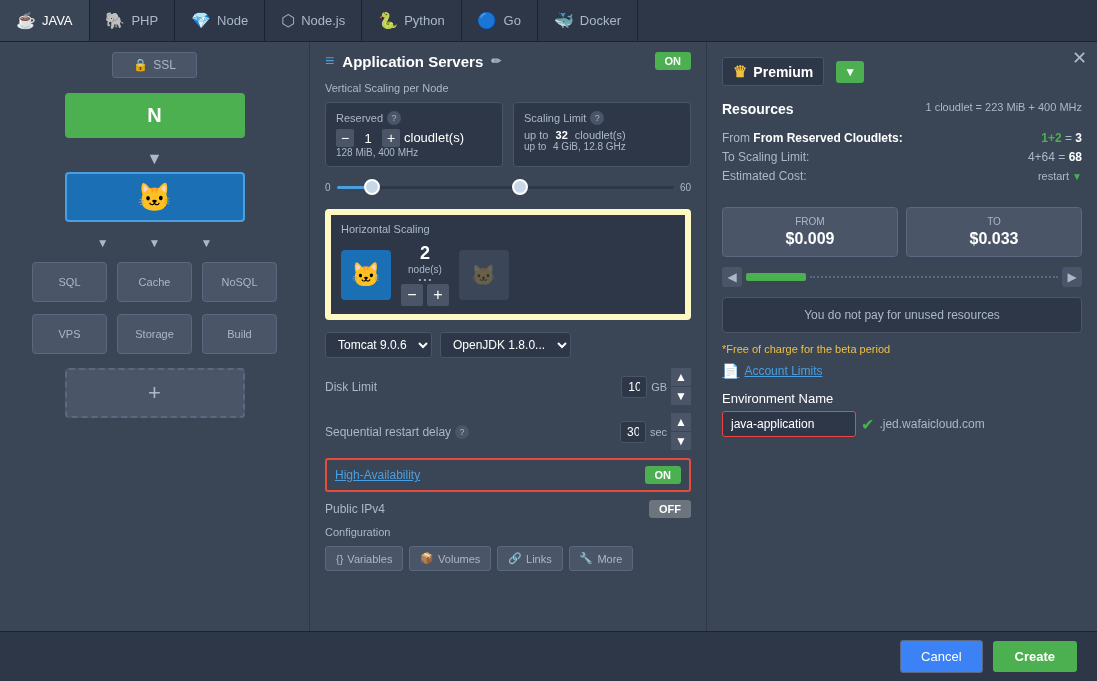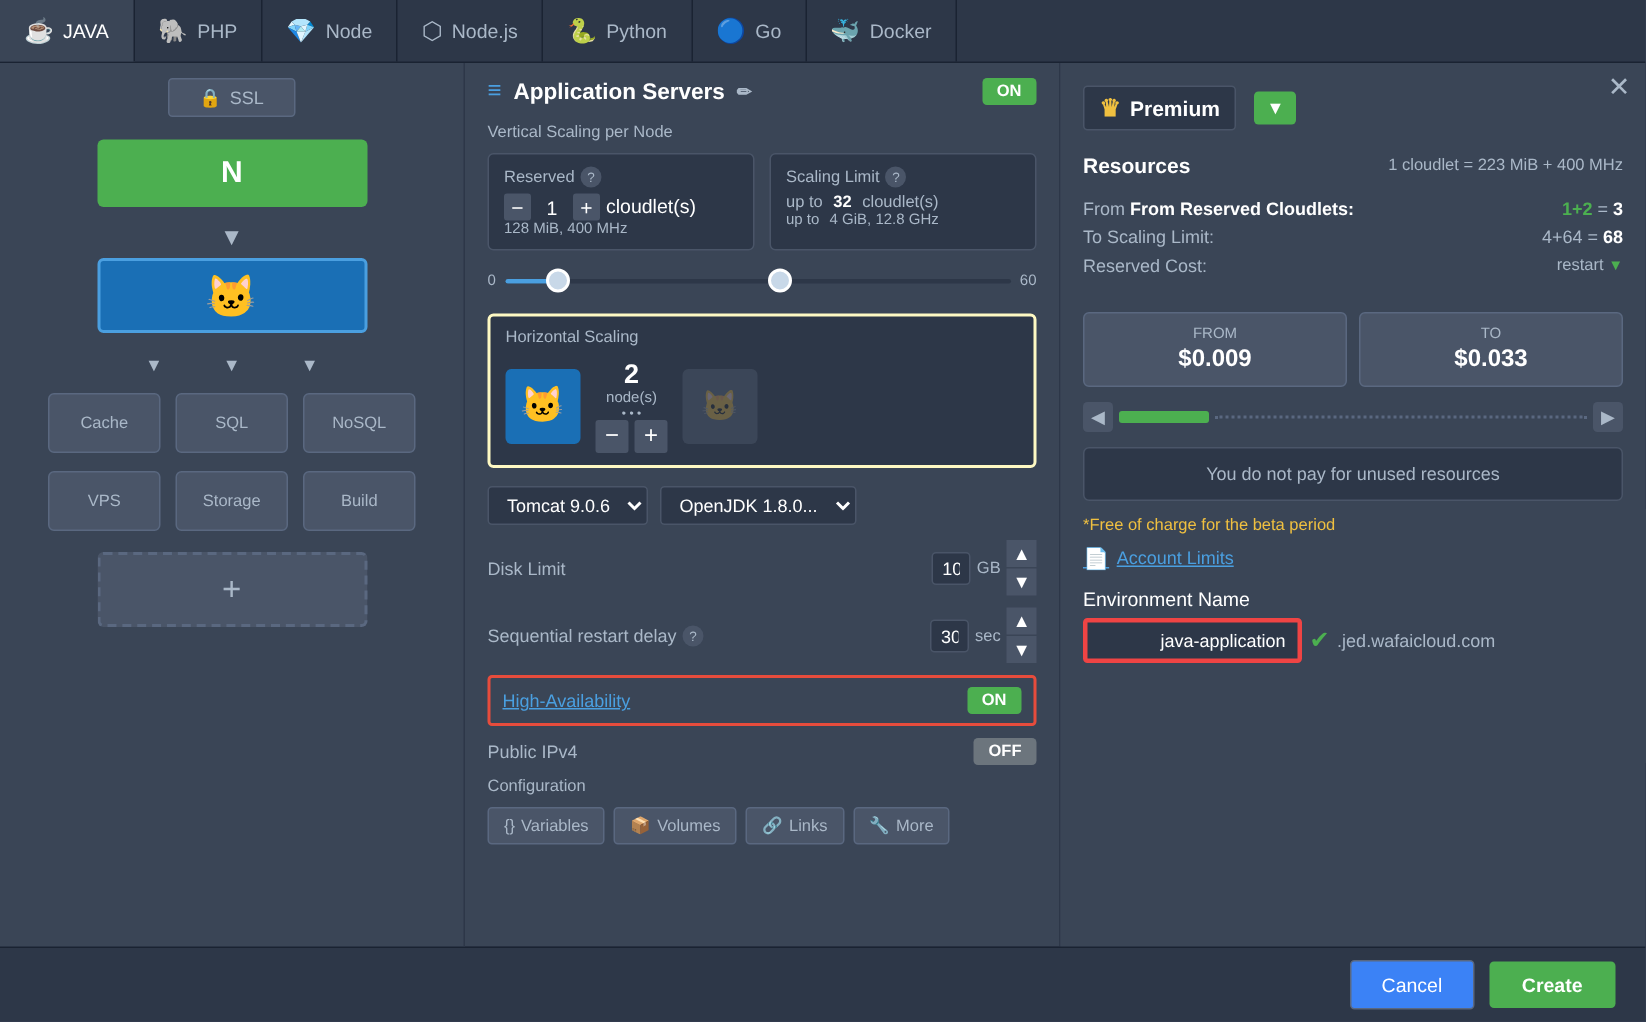--- a/index.html
+++ b/index.html
@@ -294,21 +294,21 @@
       align-items: center;
       gap: 6px;
       margin-bottom: 12px;
     }
     .slider-label {
       color: #aab8c8;
       font-size: 10px;
     }
 
     .horiz-scaling {
-      border: 2px solid #fef9c3;
+      border: 6px solid #fef9c3;
       border-radius: 4px;
       padding: 8px 10px;
       margin-bottom: 12px;
       background: #2d3748;
     }
     .horiz-title {
       color: #aab8c8;
       font-size: 11px;
       margin-bottom: 8px;
     }
@@ -666,27 +666,26 @@
       font-size: 13px;
       margin-bottom: 5px;
     }
     .env-name-row {
       display: flex;
       align-items: center;
       gap: 5px;
     }
     .env-name-input {
       background: #2d3748;
-      border: 3px solid #ef4444;
+      border: 1px solid #ef4444;
       color: #fff;
       padding: 5px 8px;
       border-radius: 3px;
       font-size: 12px;
-      width: 146px;
-      text-align: right;
+      width: 134px;
     }
     .check-icon {
       color: #4caf50;
       font-size: 16px;
     }
     .domain-suffix {
       color: #aab8c8;
       font-size: 12px;
     }
 
@@ -789,24 +788,24 @@
       </div>
 
       <div class="arrows-row">
         <span>▼</span>
         <span>▼</span>
         <span>▼</span>
       </div>
 
       <div class="db-row">
         <div class="db-block">
+          <span>SQL</span>
+        </div>
+        <div class="db-block">
           <span>Cache</span>
-        </div>
-        <div class="db-block">
-          <span>SQL</span>
         </div>
         <div class="db-block">
           <span>NoSQL</span>
         </div>
       </div>
 
       <div class="storage-row">
         <div class="storage-block">
           <span>VPS</span>
         </div>
@@ -974,21 +973,21 @@
 
       <div class="premium-header">
         <div class="premium-badge">
           <span class="crown-icon">♛</span>
           <span>Premium</span>
         </div>
         <span class="dropdown-arrow">▼</span>
       </div>
 
       <div class="resources-section">
-        <div style="display:flex;justify-content:space-between;align-items:center;margin-bottom:6px;">
+        <div style="display:flex;justify-content:space-between;align-items:flex-start;margin-bottom:6px;">
           <span class="resources-title">Resources</span>
           <span class="res-info" style="font-size:11px;color:#aab8c8;">1 cloudlet = 223 MiB + 400 MHz</span>
         </div>
 
         <div class="resources-row">
           <span class="res-label">
             From <span style="font-weight:bold;color:#fff;">From Reserved Cloudlets:</span>
           </span>
           <span class="res-value">
             <span class="highlight">1+2</span> = <span class="total">3</span>
@@ -996,21 +995,21 @@
         </div>
 
         <div class="resources-row">
           <span class="res-label">To Scaling Limit:</span>
           <span class="res-value">
             4+64 = <span class="total">68</span>
           </span>
         </div>
 
         <div class="cost-row">
-          <span class="cost-label">Reserved Cost:</span>
+          <span class="cost-label">Estimated Cost:</span>
           <div style="display:flex;align-items:center;gap:3px;cursor:pointer;">
             <span style="color:#aab8c8;font-size:11px;">restart</span>
             <span style="color:#4caf50;font-size:10px;">▼</span>
           </div>
         </div>
       </div>
 
       <div class="price-boxes">
         <div class="price-box">
           <div class="pb-label">FROM</div>

